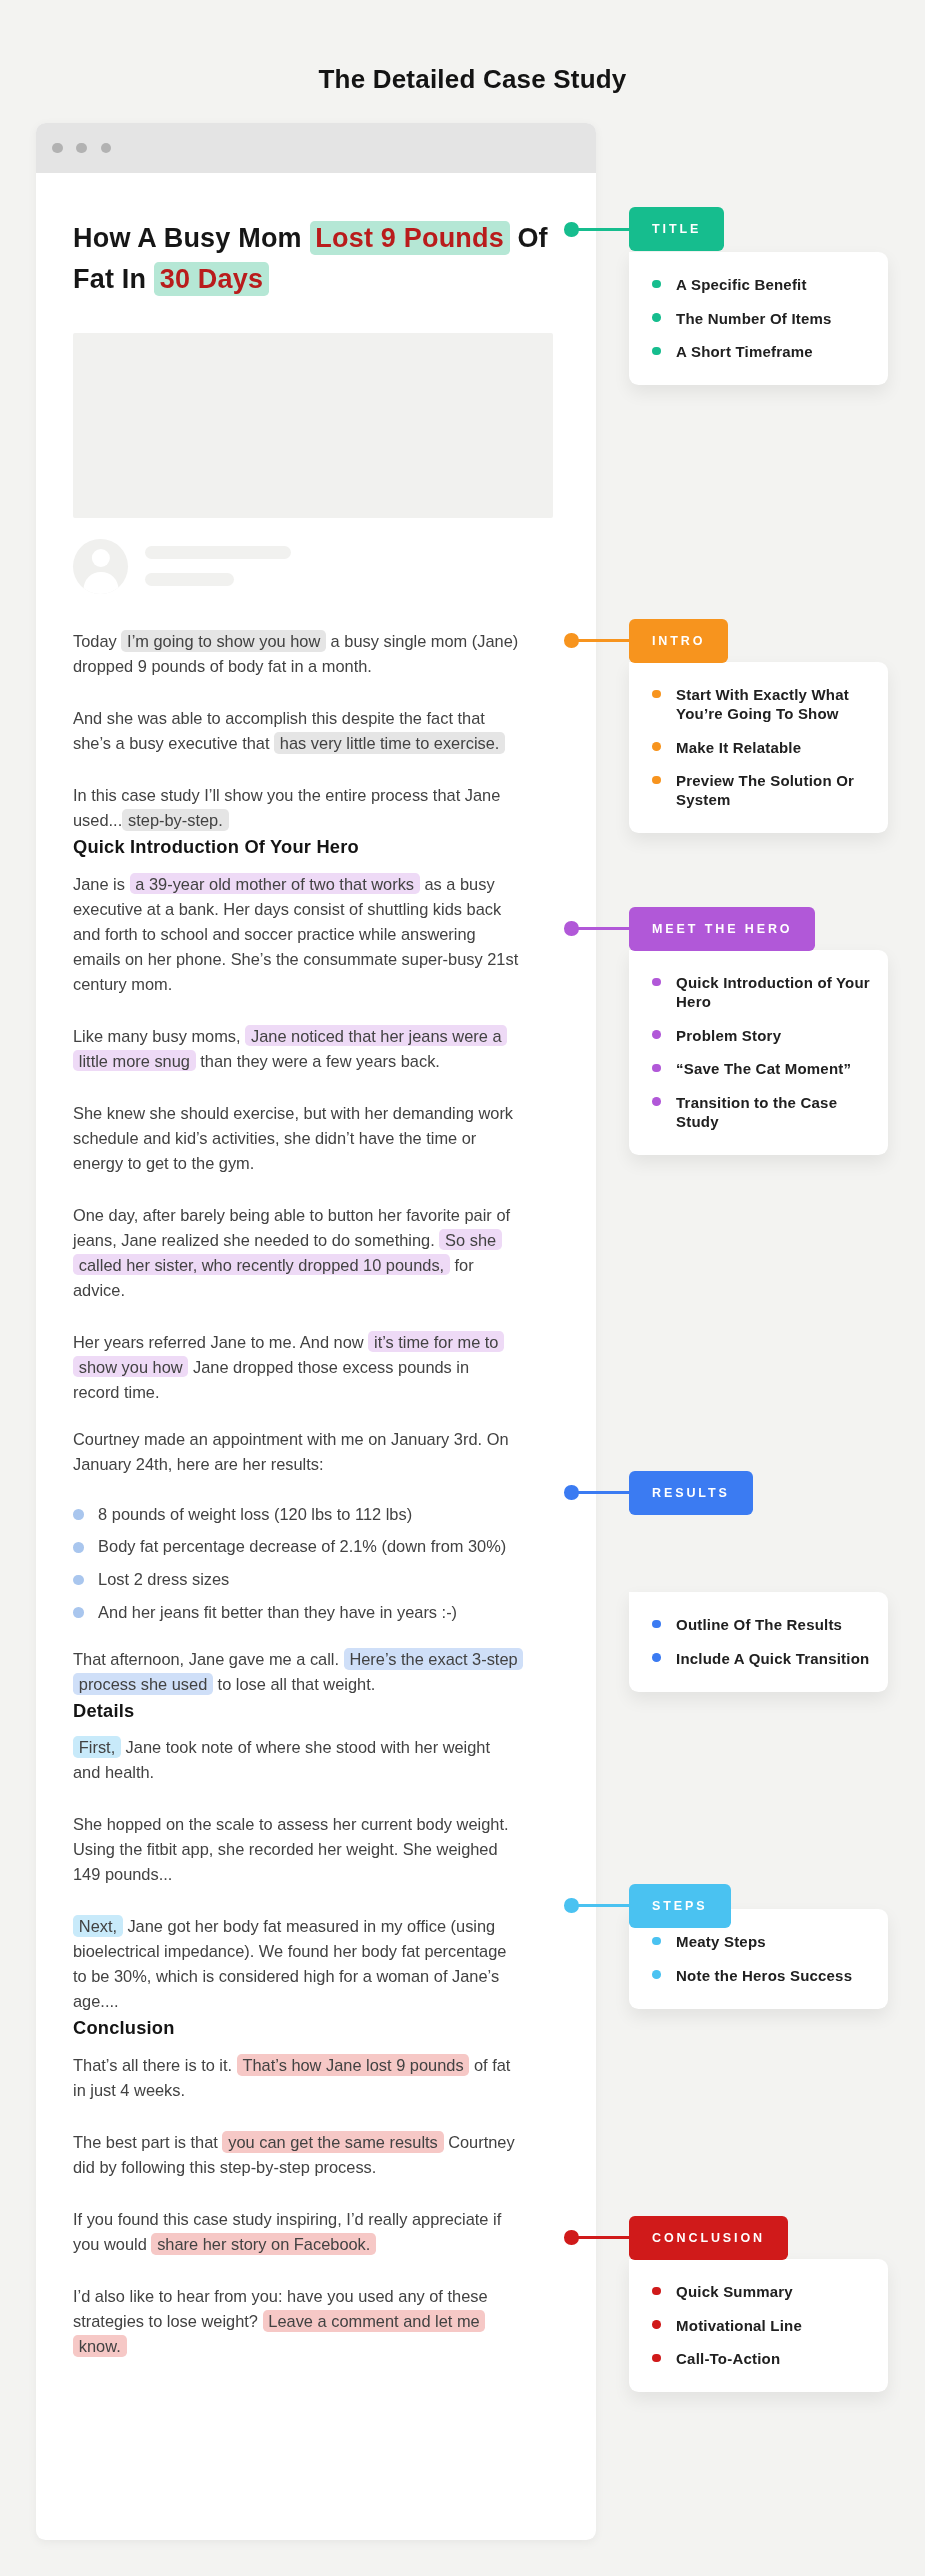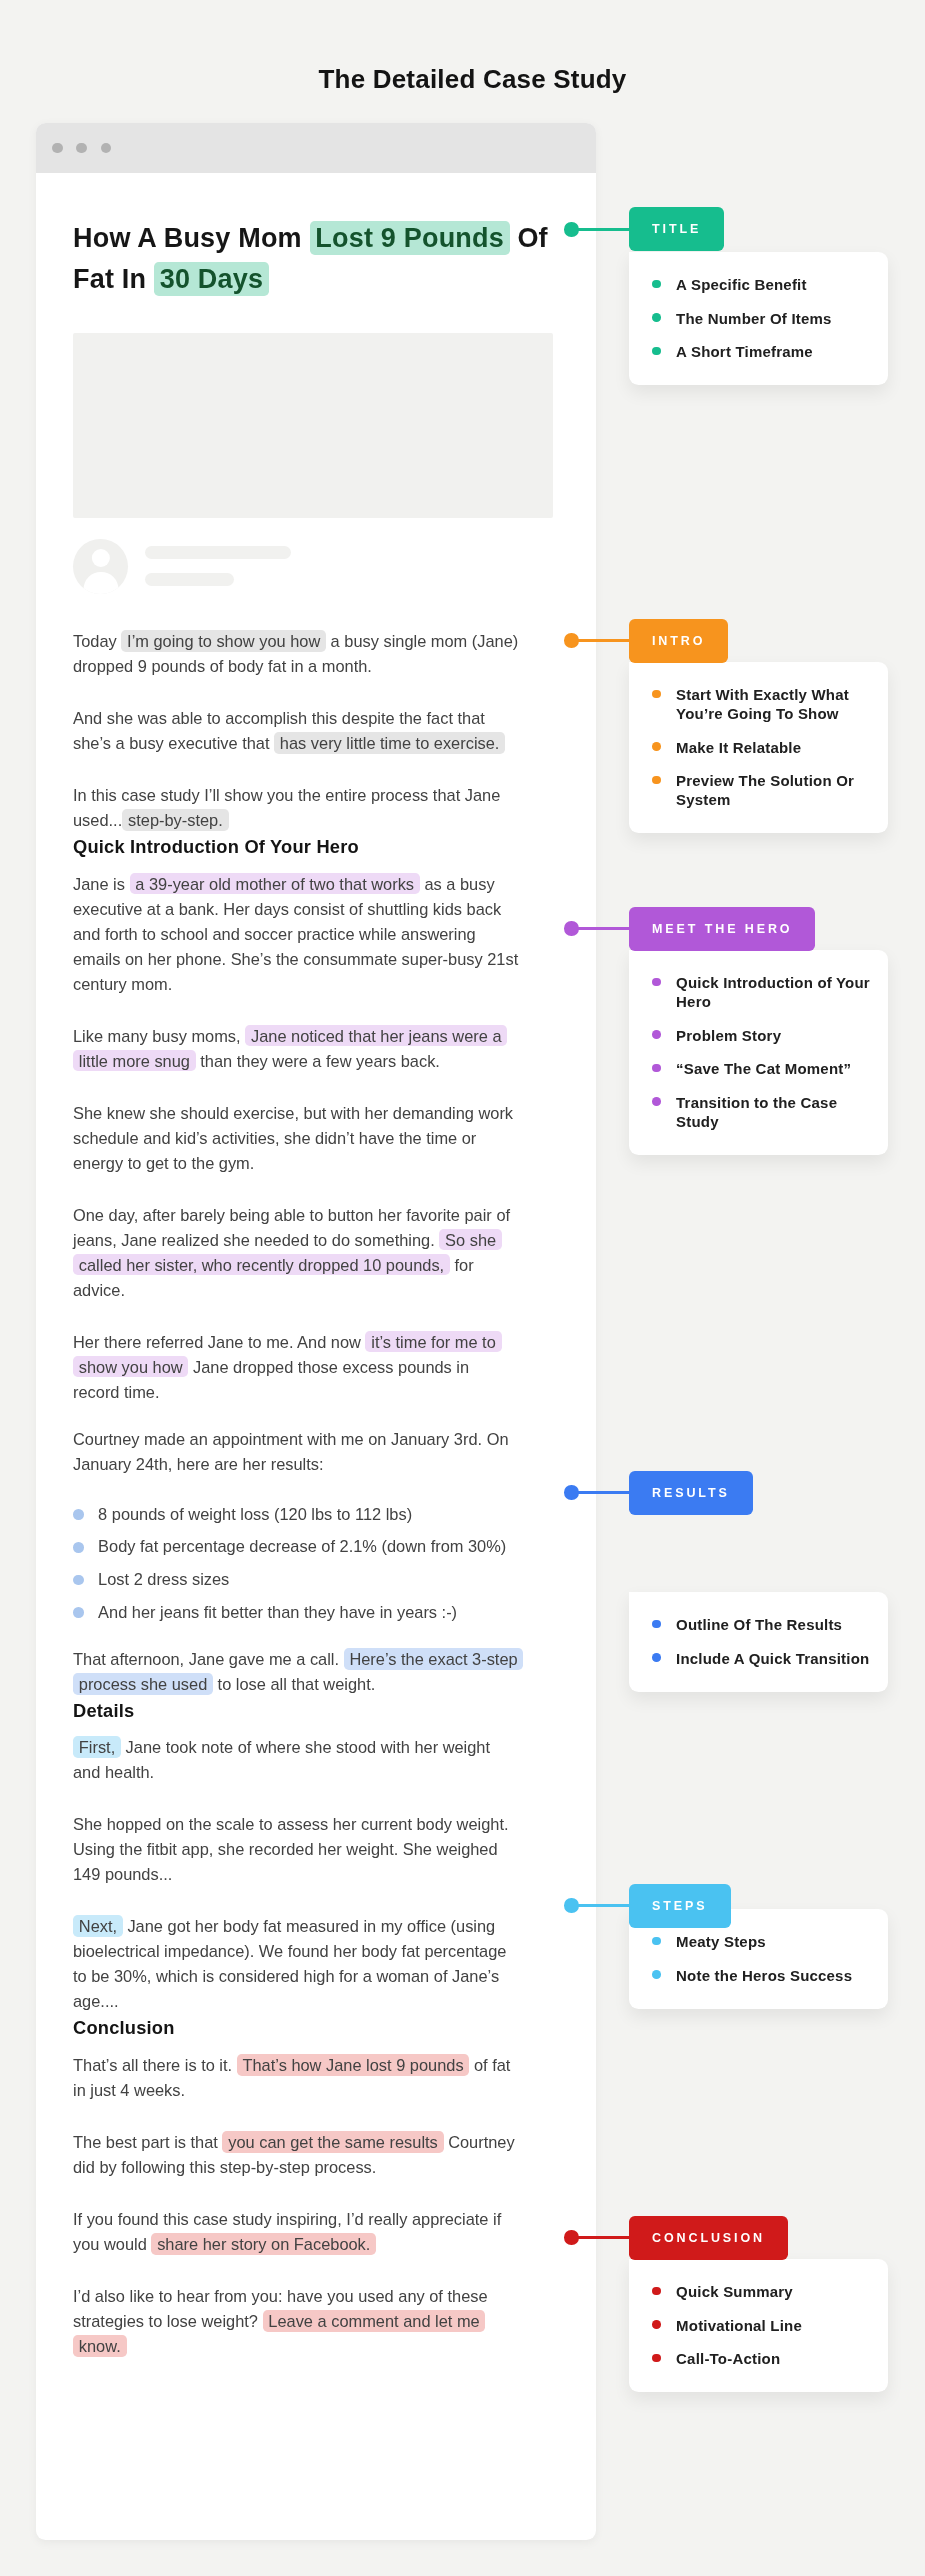--- a/index.html
+++ b/index.html
@@ -19,21 +19,21 @@
     background:#ffffff;border-radius:9.6px;box-shadow:0 2.9px 9.6px rgba(0,0,0,.05);
   }
   .chrome{
     height:50px;background:#e4e4e4;border-radius:9.6px 9.6px 0 0;
     display:flex;align-items:center;padding-left:16.4px;gap:13.5px;
   }
   .chrome .wdot{width:10.6px;height:10.6px;border-radius:50%;background:#b2b2b2;}
   .content{padding:45px 39px 0 37px;}
   .doc-title{margin:0;font-size:27px;line-height:41px;font-weight:700;color:#161616;max-width:482px;letter-spacing:0.2px;}
   .hl{padding:1.9px 5.8px;border-radius:4.8px;box-decoration-break:clone;-webkit-box-decoration-break:clone;}
-  .hl-green{background:#b5e7d5;color:#14532d;}
+  .hl-green{background:#b5e7d5;color:#b91c1c;}
   .hl-orange{background:#e5e5e5;}
   .hl-purple{background:#eedaf6;}
   .hl-blue{background:#cfdff8;}
   .hl-cyan{background:#c8eafa;}
   .hl-red{background:#f6c8c6;}
   .img-placeholder{margin-top:33px;width:480px;height:185px;background:#f1f1ef;border-radius:1.9px;}
   .author{margin-top:20px;display:flex;align-items:center;gap:17.3px;height:56px;}
   .avatar{width:55px;height:55px;border-radius:50%;background:#f0f0ee;position:relative;overflow:hidden;flex:none;}
   .avatar::before{content:"";position:absolute;top:10.6px;left:50%;transform:translateX(-50%);
     width:18.3px;height:18.3px;border-radius:50%;background:#fff;}
@@ -106,21 +106,21 @@
 
     <p class="mt36"><span>Today </span><span class="hl hl-orange">I’m going to show you how</span><span> a busy single mom (Jane) dropped 9 pounds of body fat in a month.</span></p>
     <p><span>And she was able to accomplish this despite the fact that she’s a busy executive that </span><span class="hl hl-orange">has very little time to exercise.</span></p>
     <p><span>In this case study I’ll show you the entire process that Jane used...</span><span class="hl hl-orange">step-by-step.</span></p>
 
     <h3 class="sec h-hero">Quick Introduction Of Your Hero</h3>
     <p class="mt12"><span>Jane is </span><span class="hl hl-purple">a 39-year old mother of two that works</span><span> as a busy executive at a bank. Her days consist of shuttling kids back and forth to school and soccer practice while answering emails on her phone. She’s the consummate super-busy 21st century mom.</span></p>
     <p><span>Like many busy moms, </span><span class="hl hl-purple">Jane noticed that her jeans were a little more snug</span><span> than they were a few years back.</span></p>
     <p><span>She knew she should exercise, but with her demanding work schedule and kid’s activities, she didn’t have the time or energy to get to the gym.</span></p>
     <p><span>One day, after barely being able to button her favorite pair of jeans, Jane realized she needed to do something. </span><span class="hl hl-purple">So she called her sister, who recently dropped 10 pounds,</span><span> for advice.</span></p>
-    <p><span>Her there referred Jane to me. And now </span><span class="hl hl-purple">it’s time for me to show you how</span><span> Jane dropped those excess pounds in record time.</span></p>
+    <p><span>Her years referred Jane to me. And now </span><span class="hl hl-purple">it’s time for me to show you how</span><span> Jane dropped those excess pounds in record time.</span></p>
 
     <p class="mt23">Courtney made an appointment with me on January 3rd. On January 24th, here are her results:</p>
     <ul class="results">
       <li>
           <span class="li-dot"></span>
           <span>8 pounds of weight loss (120 lbs to 112 lbs)</span>
         </li>
       <li>
           <span class="li-dot"></span>
           <span>Body fat percentage decrease of 2.1% (down from 30%)</span>

